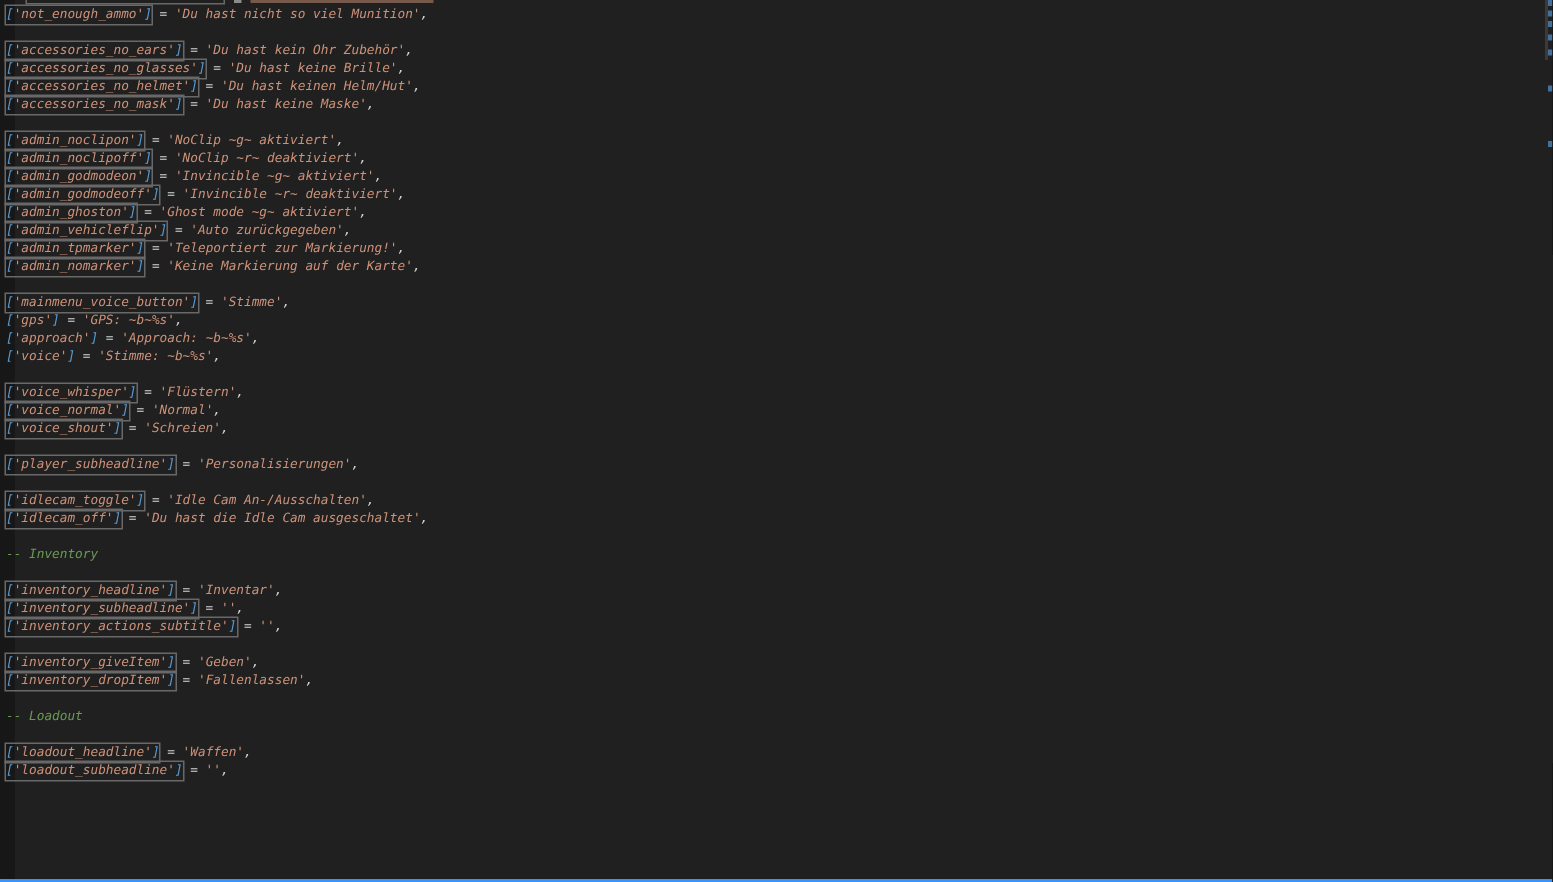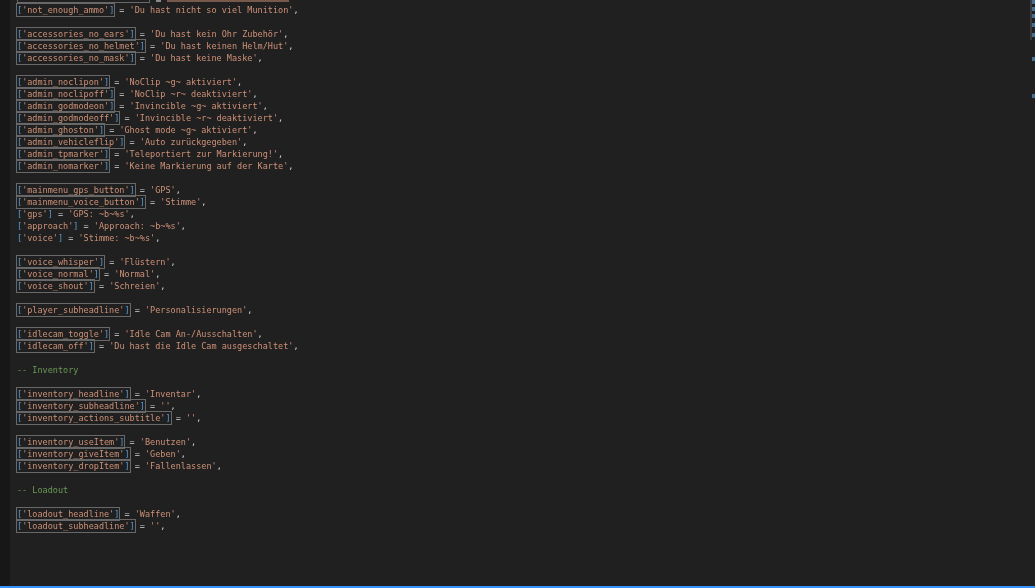--- a/index.html
+++ b/index.html
@@ -17,23 +17,24 @@
   .gutter {
     position: absolute; left: 0; top: 0;
     width: 10px; height: 100%;
     background: var(--gutter-bg, #171717);
   }
   .code {
     position: absolute; left: 0; top: -8px; right: 8px;
   }
   .line {
     height: 12px; line-height: 12px;
-    padding-left: 17px;
+    padding-left: 4px;
     white-space: pre;
     color: var(--punct, #d4d4d4);
+    font-style: italic;
   }
   .br  { color: var(--bracket, #569cd6); }
   .str { color: var(--string, #ce9178); }
   .pun { color: var(--punct, #d4d4d4); }
   .com { color: var(--comment, #6a9955); }
   .keybox { display: inline-block; }
   .keybox.hl { outline: 1px solid var(--highlight-border, #686868); }
   
   .cutline { position: relative; }
   .cut-box {
@@ -74,54 +75,53 @@
 </head>
 <body>
 
 <div id="screen">
   <div class="gutter"></div>
   <div class="code">
       <div class="line cutline"><i class="cut-box"></i><i class="cut-eq"></i><i class="cut-smear"></i></div>
       <div class="line"><span class="keybox hl"><span class="br">[</span><span class="str">'not_enough_ammo'</span><span class="br">]</span></span><span class="pun"> = </span><span class="str">'Du hast nicht so viel Munition'</span><span class="pun">,</span></div>
       <div class="line"></div>
       <div class="line"><span class="keybox hl"><span class="br">[</span><span class="str">'accessories_no_ears'</span><span class="br">]</span></span><span class="pun"> = </span><span class="str">'Du hast kein Ohr Zubehör'</span><span class="pun">,</span></div>
+      <div class="line"><span class="keybox hl"><span class="br">[</span><span class="str">'accessories_no_glasses'</span><span class="br">]</span></span><span class="pun"> = </span><span class="str">'Du hast keine Brille'</span><span class="pun">,</span></div>
       <div class="line"><span class="keybox hl"><span class="br">[</span><span class="str">'accessories_no_helmet'</span><span class="br">]</span></span><span class="pun"> = </span><span class="str">'Du hast keinen Helm/Hut'</span><span class="pun">,</span></div>
       <div class="line"><span class="keybox hl"><span class="br">[</span><span class="str">'accessories_no_mask'</span><span class="br">]</span></span><span class="pun"> = </span><span class="str">'Du hast keine Maske'</span><span class="pun">,</span></div>
       <div class="line"></div>
       <div class="line"><span class="keybox hl"><span class="br">[</span><span class="str">'admin_noclipon'</span><span class="br">]</span></span><span class="pun"> = </span><span class="str">'NoClip ~g~ aktiviert'</span><span class="pun">,</span></div>
       <div class="line"><span class="keybox hl"><span class="br">[</span><span class="str">'admin_noclipoff'</span><span class="br">]</span></span><span class="pun"> = </span><span class="str">'NoClip ~r~ deaktiviert'</span><span class="pun">,</span></div>
       <div class="line"><span class="keybox hl"><span class="br">[</span><span class="str">'admin_godmodeon'</span><span class="br">]</span></span><span class="pun"> = </span><span class="str">'Invincible ~g~ aktiviert'</span><span class="pun">,</span></div>
       <div class="line"><span class="keybox hl"><span class="br">[</span><span class="str">'admin_godmodeoff'</span><span class="br">]</span></span><span class="pun"> = </span><span class="str">'Invincible ~r~ deaktiviert'</span><span class="pun">,</span></div>
       <div class="line"><span class="keybox hl"><span class="br">[</span><span class="str">'admin_ghoston'</span><span class="br">]</span></span><span class="pun"> = </span><span class="str">'Ghost mode ~g~ aktiviert'</span><span class="pun">,</span></div>
       <div class="line"><span class="keybox hl"><span class="br">[</span><span class="str">'admin_vehicleflip'</span><span class="br">]</span></span><span class="pun"> = </span><span class="str">'Auto zurückgegeben'</span><span class="pun">,</span></div>
       <div class="line"><span class="keybox hl"><span class="br">[</span><span class="str">'admin_tpmarker'</span><span class="br">]</span></span><span class="pun"> = </span><span class="str">'Teleportiert zur Markierung!'</span><span class="pun">,</span></div>
       <div class="line"><span class="keybox hl"><span class="br">[</span><span class="str">'admin_nomarker'</span><span class="br">]</span></span><span class="pun"> = </span><span class="str">'Keine Markierung auf der Karte'</span><span class="pun">,</span></div>
       <div class="line"></div>
-      <div class="line"><span class="keybox hl"><span class="br">[</span><span class="str">'mainmenu_gps_button'</span><span class="br">]</span></span><span class="pun"> = </span><span class="str">'GPS'</span><span class="pun">,</span></div>
       <div class="line"><span class="keybox hl"><span class="br">[</span><span class="str">'mainmenu_voice_button'</span><span class="br">]</span></span><span class="pun"> = </span><span class="str">'Stimme'</span><span class="pun">,</span></div>
       <div class="line"><span class="keybox"><span class="br">[</span><span class="str">'gps'</span><span class="br">]</span></span><span class="pun"> = </span><span class="str">'GPS: ~b~%s'</span><span class="pun">,</span></div>
       <div class="line"><span class="keybox"><span class="br">[</span><span class="str">'approach'</span><span class="br">]</span></span><span class="pun"> = </span><span class="str">'Approach: ~b~%s'</span><span class="pun">,</span></div>
       <div class="line"><span class="keybox"><span class="br">[</span><span class="str">'voice'</span><span class="br">]</span></span><span class="pun"> = </span><span class="str">'Stimme: ~b~%s'</span><span class="pun">,</span></div>
       <div class="line"></div>
       <div class="line"><span class="keybox hl"><span class="br">[</span><span class="str">'voice_whisper'</span><span class="br">]</span></span><span class="pun"> = </span><span class="str">'Flüstern'</span><span class="pun">,</span></div>
       <div class="line"><span class="keybox hl"><span class="br">[</span><span class="str">'voice_normal'</span><span class="br">]</span></span><span class="pun"> = </span><span class="str">'Normal'</span><span class="pun">,</span></div>
       <div class="line"><span class="keybox hl"><span class="br">[</span><span class="str">'voice_shout'</span><span class="br">]</span></span><span class="pun"> = </span><span class="str">'Schreien'</span><span class="pun">,</span></div>
       <div class="line"></div>
       <div class="line"><span class="keybox hl"><span class="br">[</span><span class="str">'player_subheadline'</span><span class="br">]</span></span><span class="pun"> = </span><span class="str">'Personalisierungen'</span><span class="pun">,</span></div>
       <div class="line"></div>
       <div class="line"><span class="keybox hl"><span class="br">[</span><span class="str">'idlecam_toggle'</span><span class="br">]</span></span><span class="pun"> = </span><span class="str">'Idle Cam An-/Ausschalten'</span><span class="pun">,</span></div>
       <div class="line"><span class="keybox hl"><span class="br">[</span><span class="str">'idlecam_off'</span><span class="br">]</span></span><span class="pun"> = </span><span class="str">'Du hast die Idle Cam ausgeschaltet'</span><span class="pun">,</span></div>
       <div class="line"></div>
       <div class="line"><span class="com">-- Inventory</span></div>
       <div class="line"></div>
       <div class="line"><span class="keybox hl"><span class="br">[</span><span class="str">'inventory_headline'</span><span class="br">]</span></span><span class="pun"> = </span><span class="str">'Inventar'</span><span class="pun">,</span></div>
       <div class="line"><span class="keybox hl"><span class="br">[</span><span class="str">'inventory_subheadline'</span><span class="br">]</span></span><span class="pun"> = </span><span class="str">''</span><span class="pun">,</span></div>
       <div class="line"><span class="keybox hl"><span class="br">[</span><span class="str">'inventory_actions_subtitle'</span><span class="br">]</span></span><span class="pun"> = </span><span class="str">''</span><span class="pun">,</span></div>
       <div class="line"></div>
-      <div class="line"><span class="keybox hl"><span class="br">[</span><span class="str">'inventory_useItem'</span><span class="br">]</span></span><span class="pun"> = </span><span class="str">'Benutzen'</span><span class="pun">,</span></div>
       <div class="line"><span class="keybox hl"><span class="br">[</span><span class="str">'inventory_giveItem'</span><span class="br">]</span></span><span class="pun"> = </span><span class="str">'Geben'</span><span class="pun">,</span></div>
       <div class="line"><span class="keybox hl"><span class="br">[</span><span class="str">'inventory_dropItem'</span><span class="br">]</span></span><span class="pun"> = </span><span class="str">'Fallenlassen'</span><span class="pun">,</span></div>
       <div class="line"></div>
       <div class="line"><span class="com">-- Loadout</span></div>
       <div class="line"></div>
       <div class="line"><span class="keybox hl"><span class="br">[</span><span class="str">'loadout_headline'</span><span class="br">]</span></span><span class="pun"> = </span><span class="str">'Waffen'</span><span class="pun">,</span></div>
       <div class="line"><span class="keybox hl"><span class="br">[</span><span class="str">'loadout_subheadline'</span><span class="br">]</span></span><span class="pun"> = </span><span class="str">''</span><span class="pun">,</span></div>
     </div>
   <div class="scroll-thumb"></div>
   <div class="ruler">

